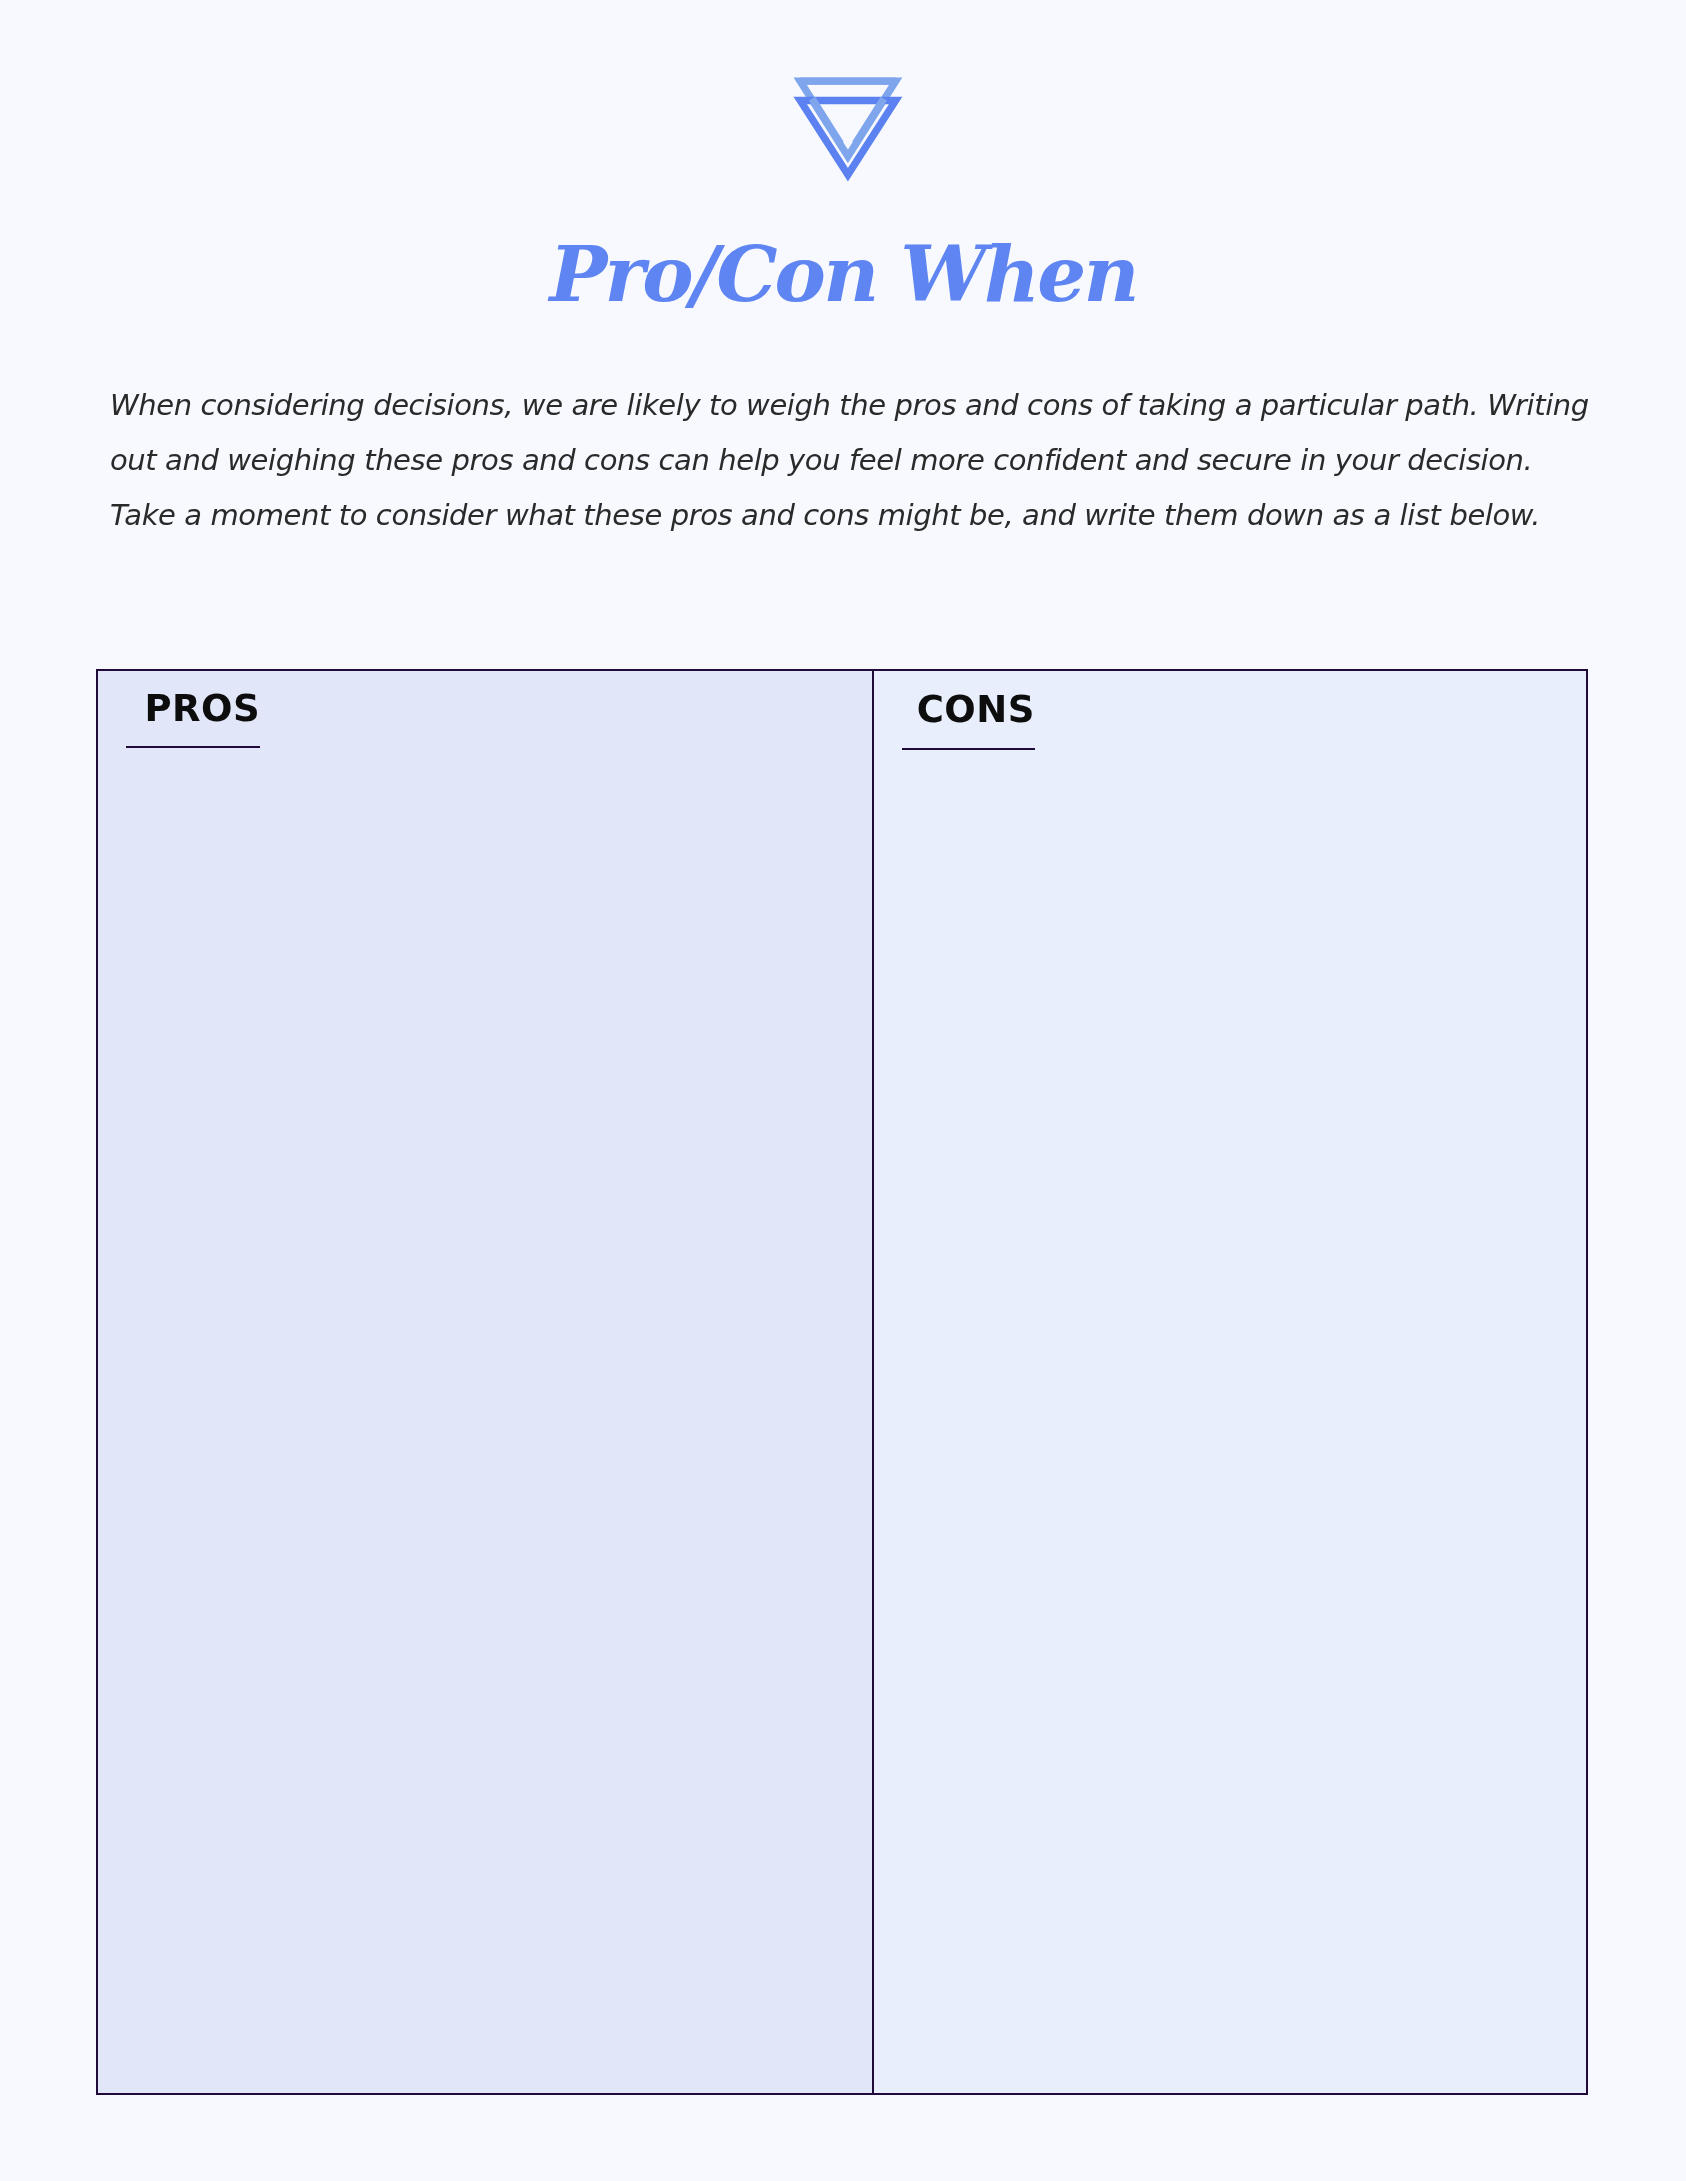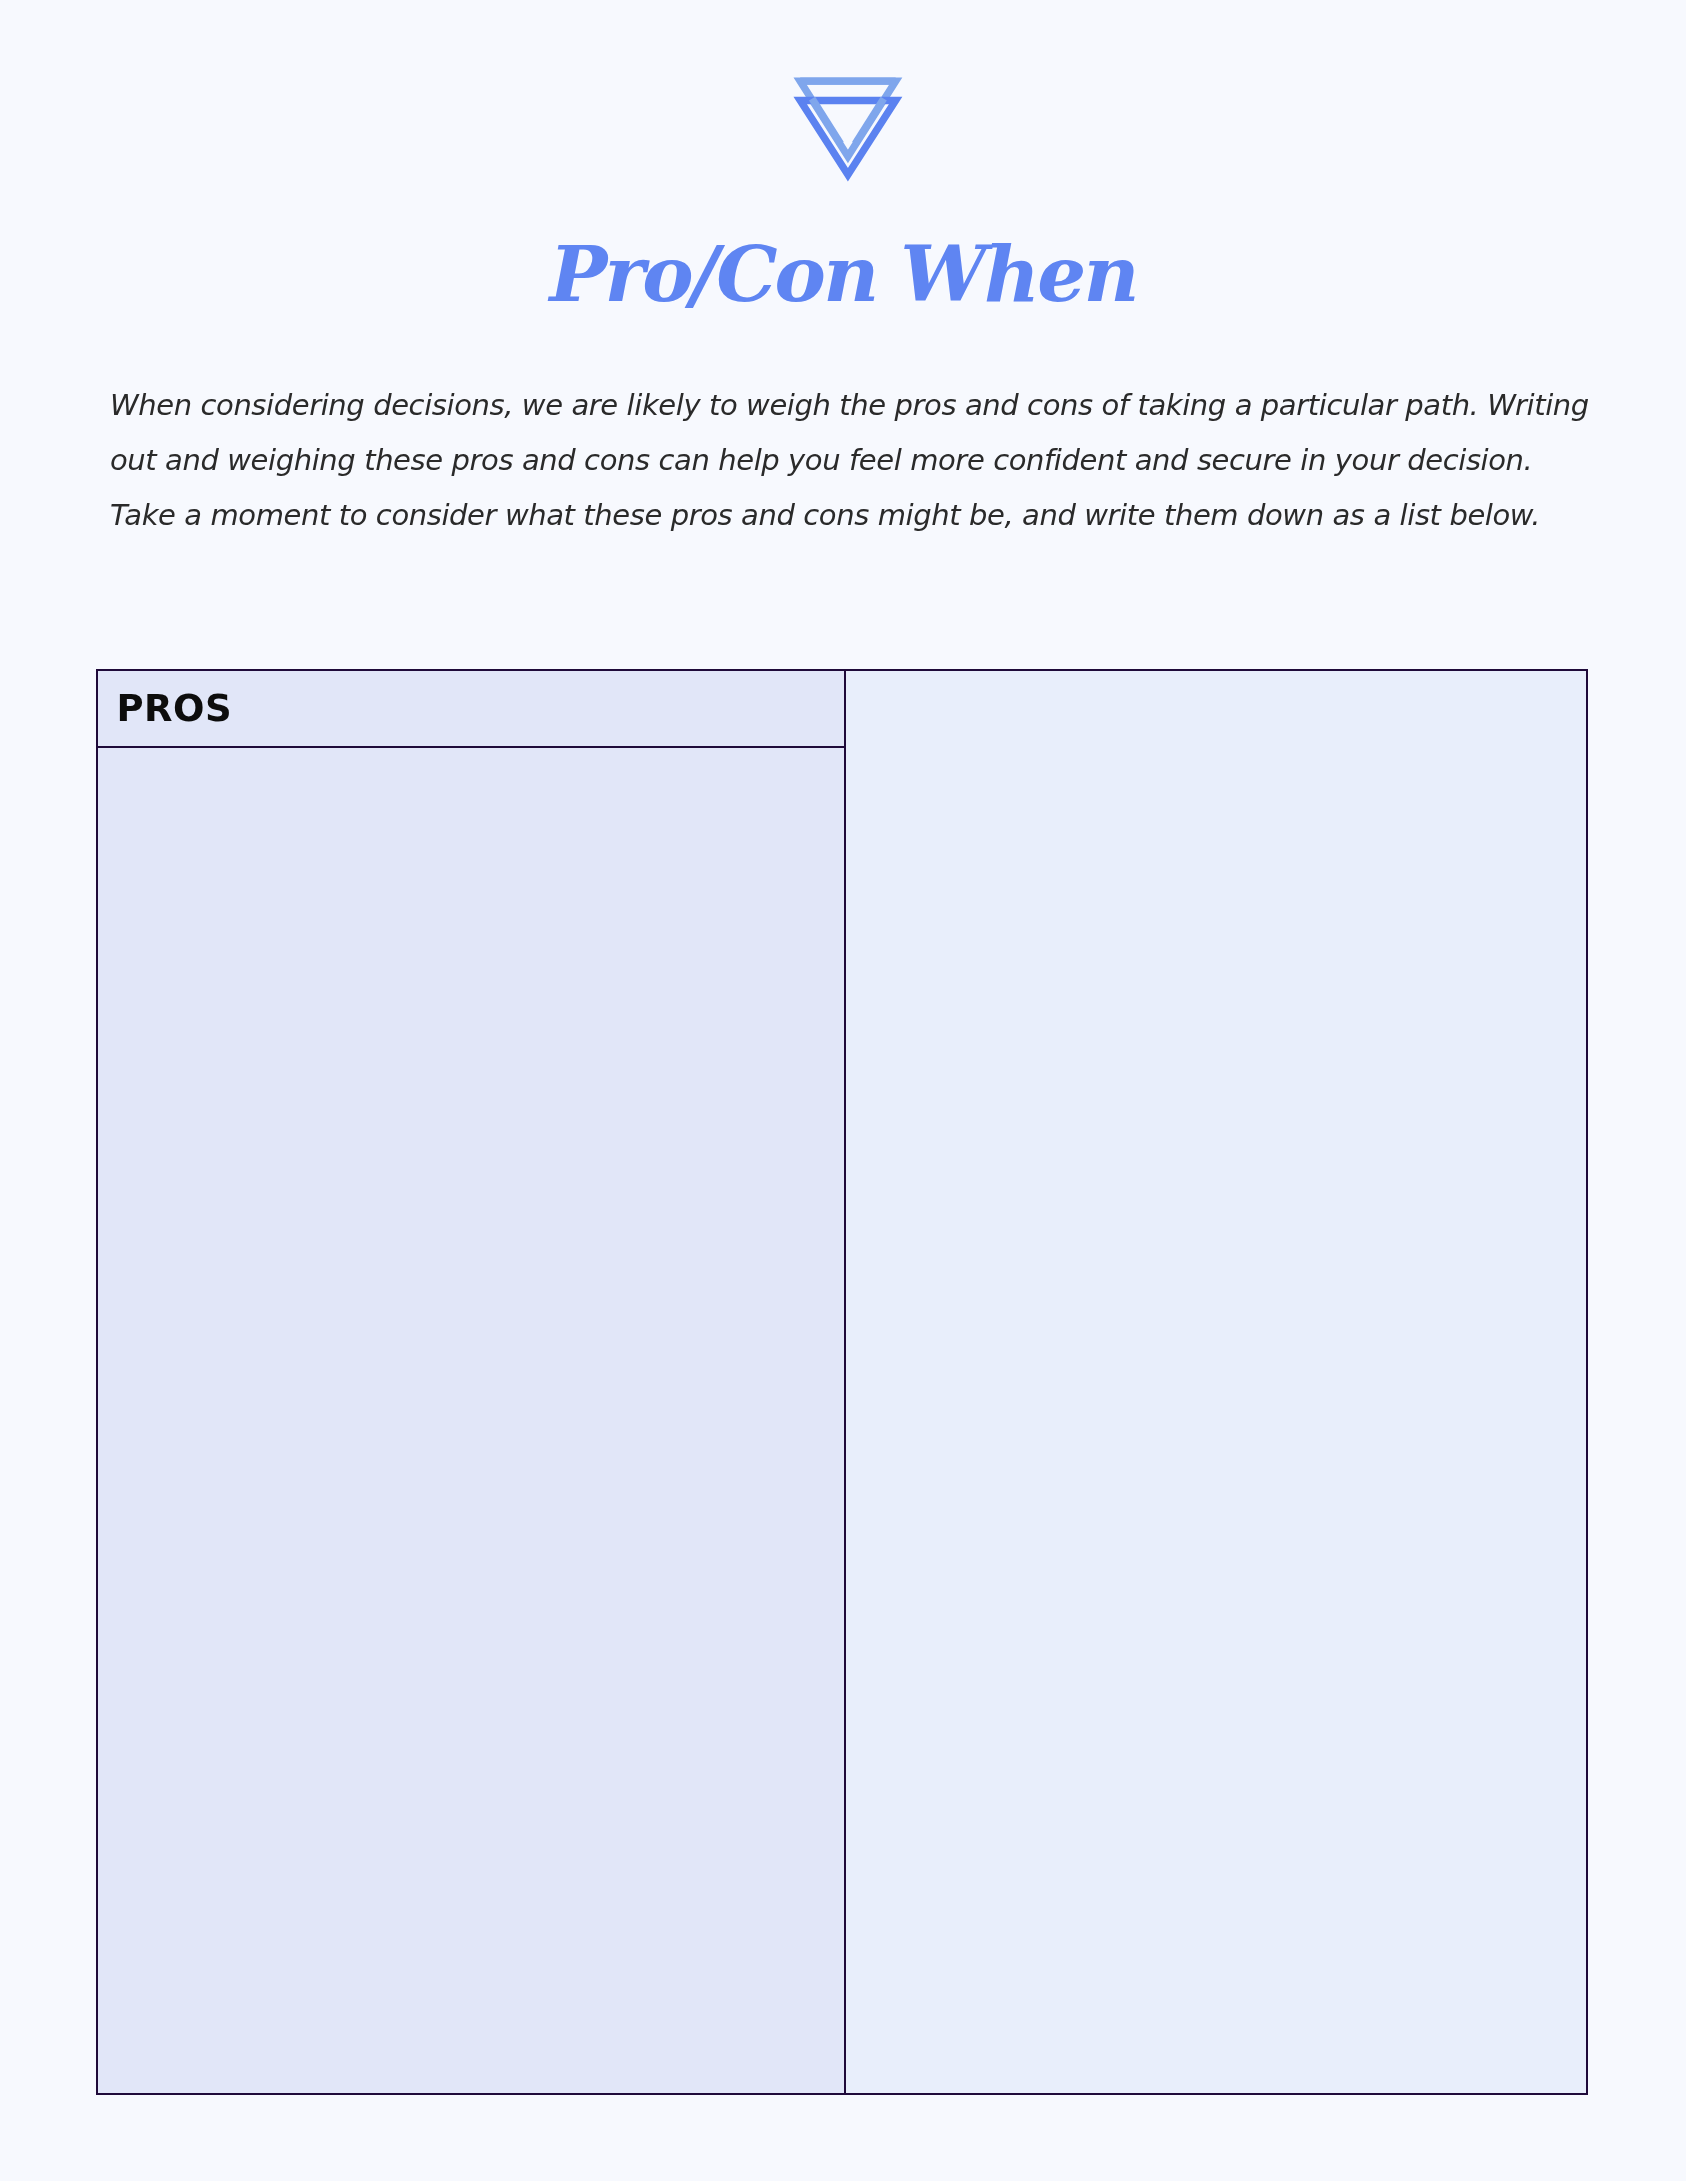--- a/index.html
+++ b/index.html
@@ -55,21 +55,22 @@
       width: 1492px;
       height: 1426px;
       box-sizing: border-box;
       border: 2.8px solid #1F0A3A;
       display: flex;
     }
     .col {
       position: relative;
       height: 100%;
       display: flex;
-      flex-direction: column;
+      flex-direction: row;
+      padding-left: 28px;
     }
     .col.pros {
       width: 746px;
       background: #E1E6F8;
       border-right: 2.8px solid #1F0A3A;
     }
     .col.cons {
       flex: 1;
       background: #E8EEFB;
     }
@@ -113,16 +114,17 @@
 <div class="title">Pro/Con When</div>
 
 <div class="intro">When considering decisions, we are likely to weigh the pros and cons of taking a particular path. Writing out and weighing these pros and cons can help you feel more confident and secure in your decision. Take a moment to consider what these pros and cons might be, and write them down as a list below.</div>
 
 <div class="table">
   <div class="col pros">
     <div class="col-header">PROS</div>
     <div class="col-body"></div>
   </div>
   <div class="col cons">
+    <div class="col-header">CONS</div>
     <div class="col-body"></div>
   </div>
 </div>
 
 
 </body></html>

